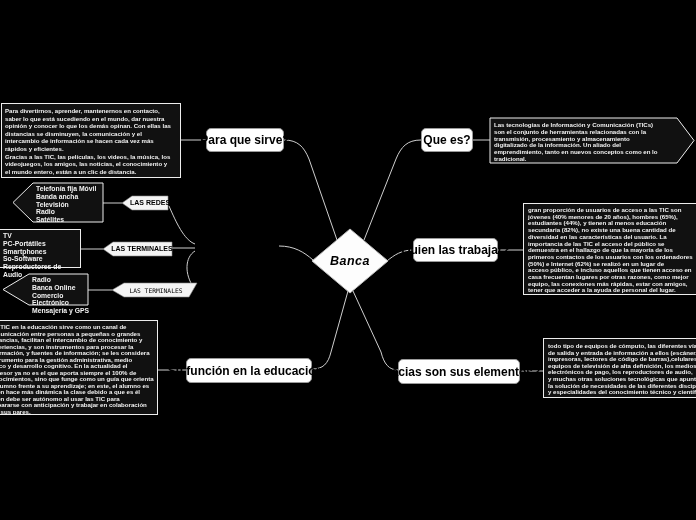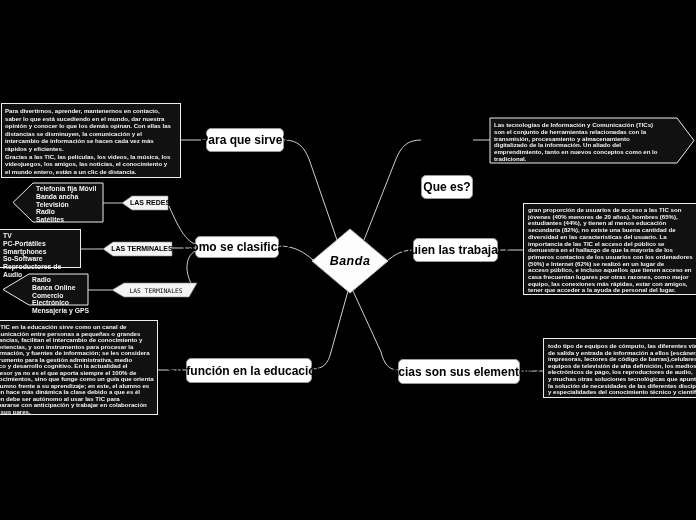--- a/index.html
+++ b/index.html
@@ -31,21 +31,21 @@
   #note-elementos{left:543px;top:338px;width:170px;height:60px;}
   #note-elementos .note-text{padding:4px 0 0 4px;font-size:6.1px;line-height:6.6px;}
   #note-educacion{left:-16px;top:320px;width:174px;height:95px;}
   #note-educacion .note-text{padding:3px 2px 0 3px;font-size:6.1px;line-height:6.5px;}
   #note-quees-text{left:494px;top:122px;width:180px;font-size:6.1px;line-height:6.8px;}
   #box2{left:-2px;top:229px;width:83px;height:39px;}
   #box2 .list-text{position:static;padding:2px 0 0 4px;}
   #box1-text{left:36px;top:185px;width:68px;}
   #box3-text{left:32px;top:276px;width:58px;}
   #node-sirve{left:206px;top:128px;width:78px;height:24px;}
-  #node-quees{left:421px;top:128px;width:52px;height:24px;margin-top:47px;}
+  #node-quees{left:421px;top:128px;width:52px;height:24px;}
   #node-clasifica{left:195px;top:236px;width:84px;height:22px;}
   #node-utiliza{left:413px;top:238px;width:85px;height:24px;}
   #node-educacion{left:186px;top:358px;width:126px;height:25px;}
   #node-elementos{left:398px;top:359px;width:122px;height:25px;}
   #tics-label{left:320px;top:254px;width:60px;}
   #lbl-redes{left:130px;top:199px;width:40px;}
   #lbl-term-a{left:111px;top:245px;width:62px;}
   #lbl-term-b{left:121px;top:287px;width:70px;}
 </style>
 </head>
@@ -159,24 +159,23 @@
 Reproductores de Audio</div>
   </div>
 
   <div class="list-text overlay-text" id="box3-text">Radio
 Banca Online
 Comercio Electrónico
 Mensajería y GPS</div>
 
   <div class="node" id="node-sirve">Para que sirve?</div>
   <div class="node" id="node-quees">Que es?</div>
-  <div class="node" id="node-clasifica">Como se clasifica?</div>
   <div class="node" id="node-utiliza">Quien las trabajar?</div>
   <div class="node" id="node-educacion">Su función en la educación?</div>
   <div class="node" id="node-elementos">Gracias son sus elementos?</div>
 
-  <div class="center-label" id="tics-label">Banda</div>
+  <div class="center-label" id="tics-label">Banca</div>
 
   <div class="pennant-label" id="lbl-redes">LAS REDES</div>
   <div class="pennant-label" id="lbl-term-a">LAS TERMINALES</div>
   <div class="pennant-label thin" id="lbl-term-b">LAS TERMINALES</div>
 
 </div>
 
 </body></html>

